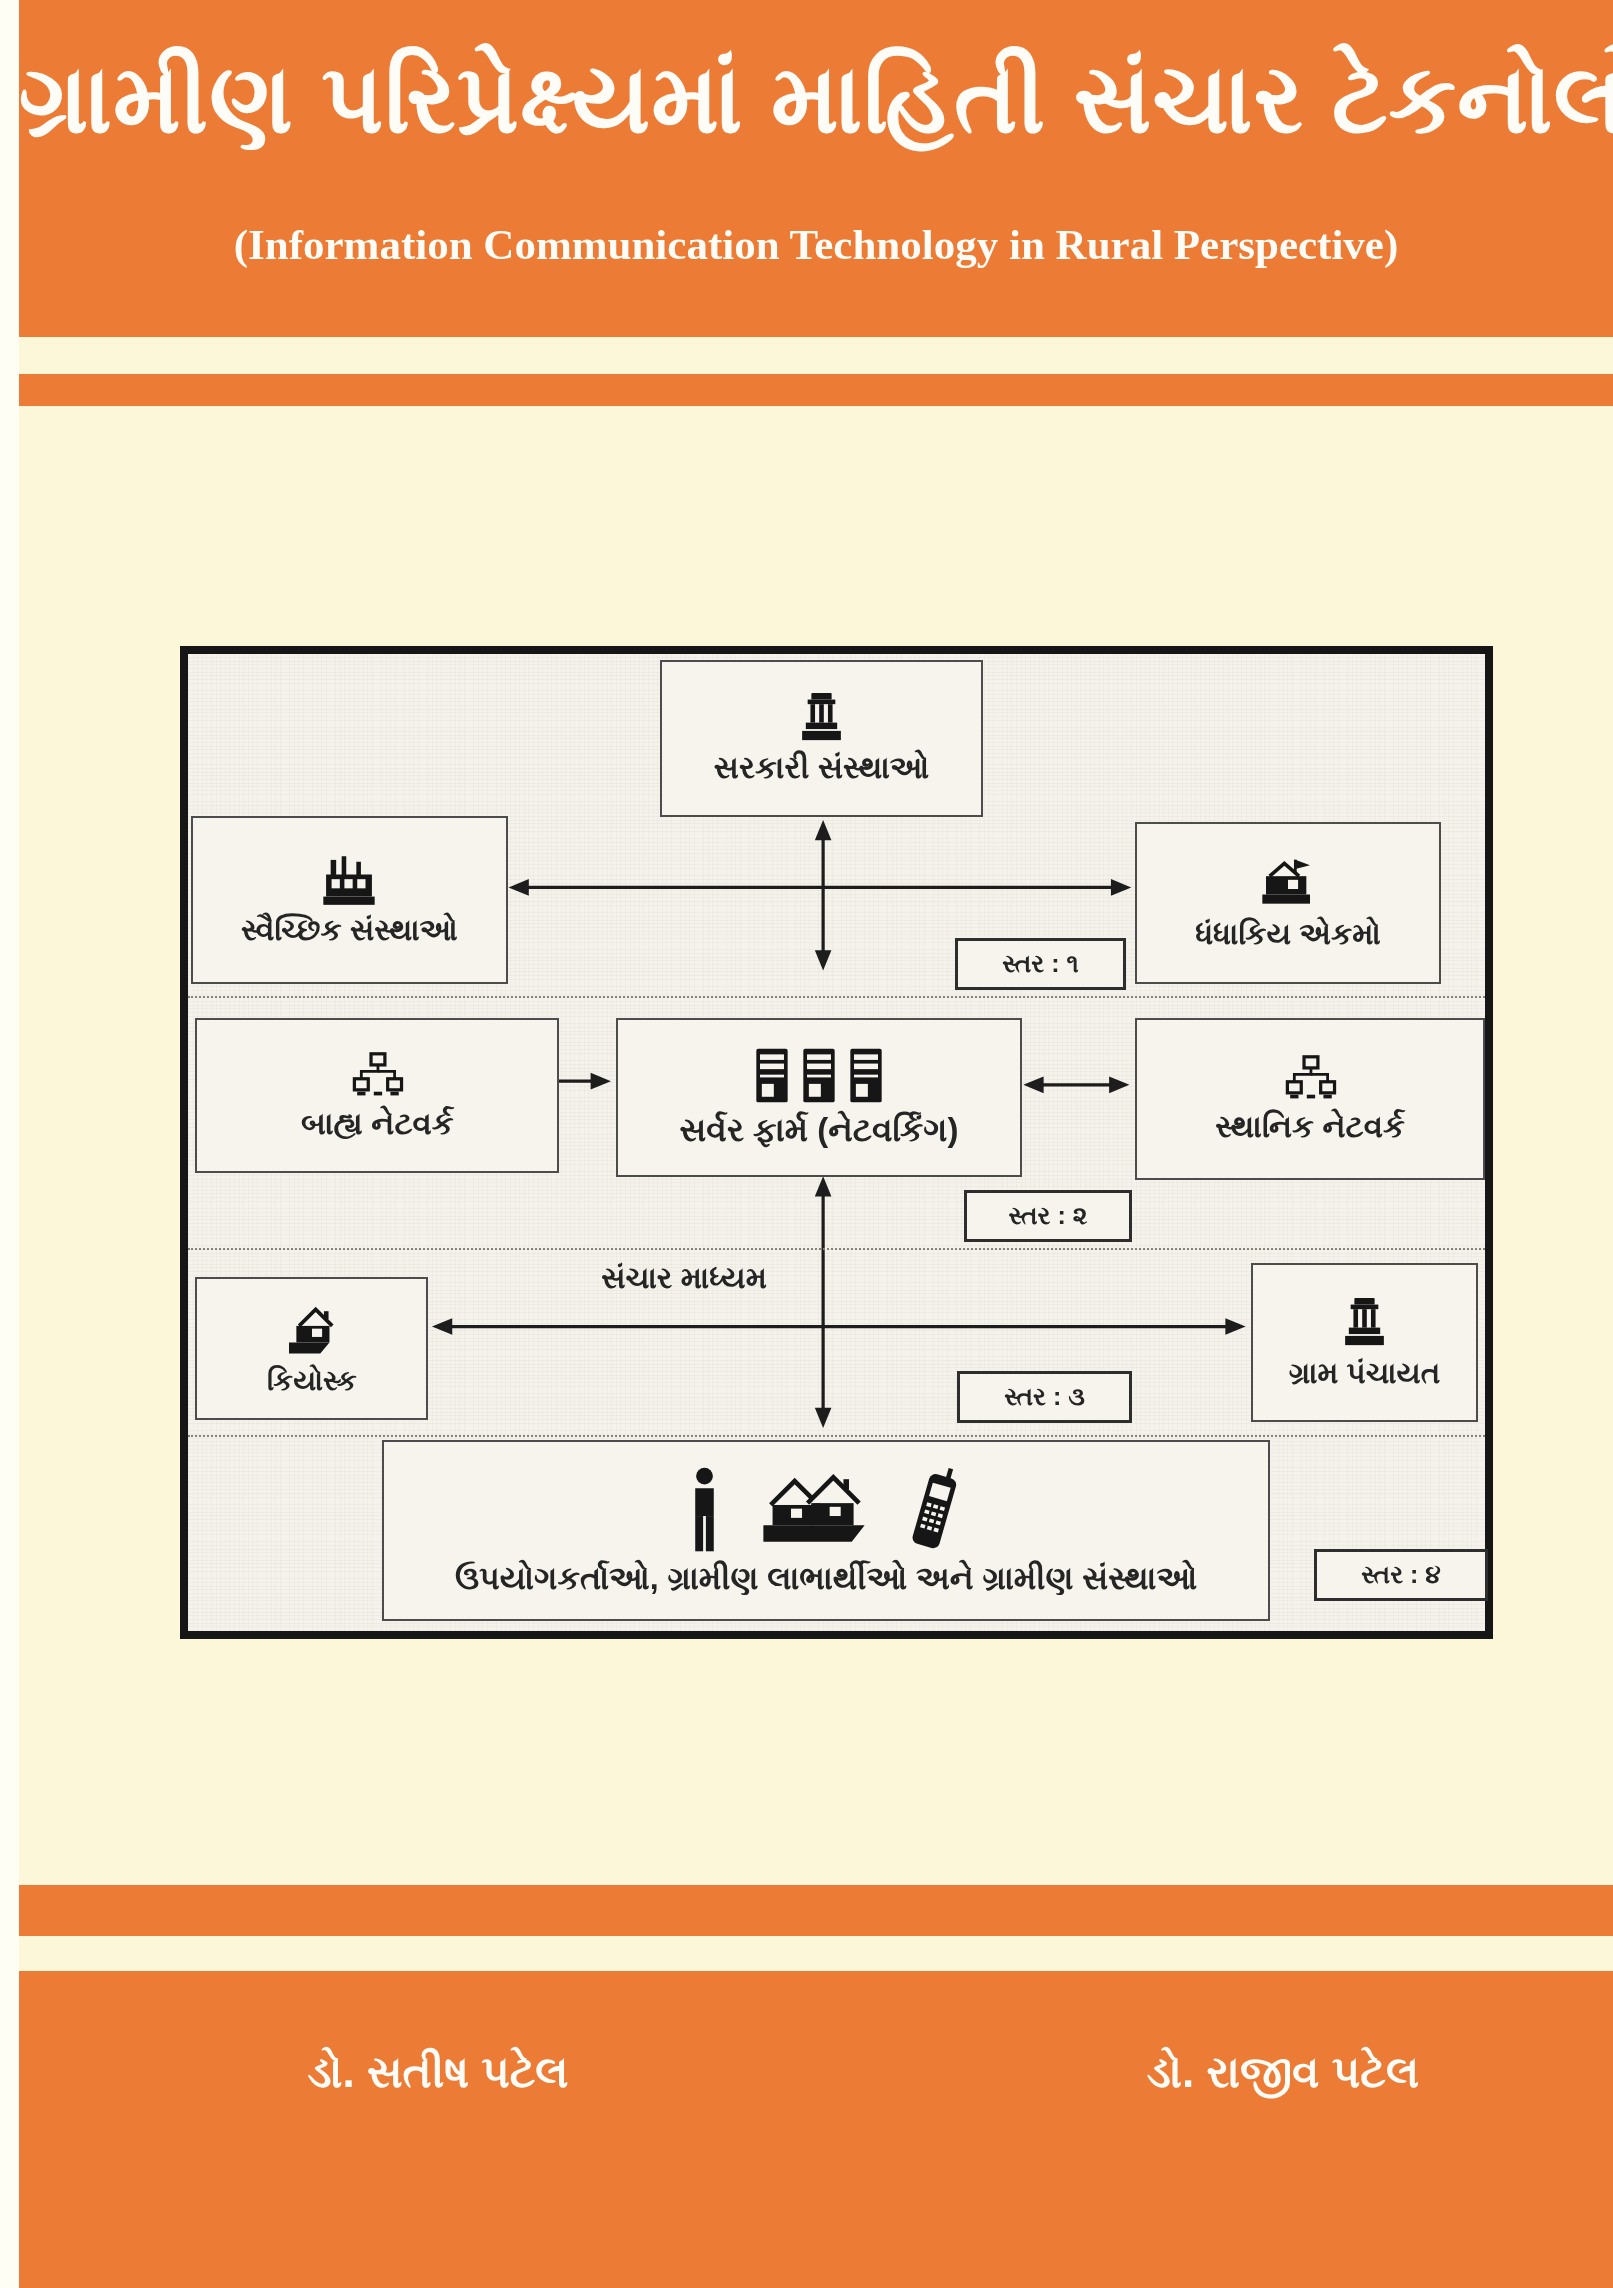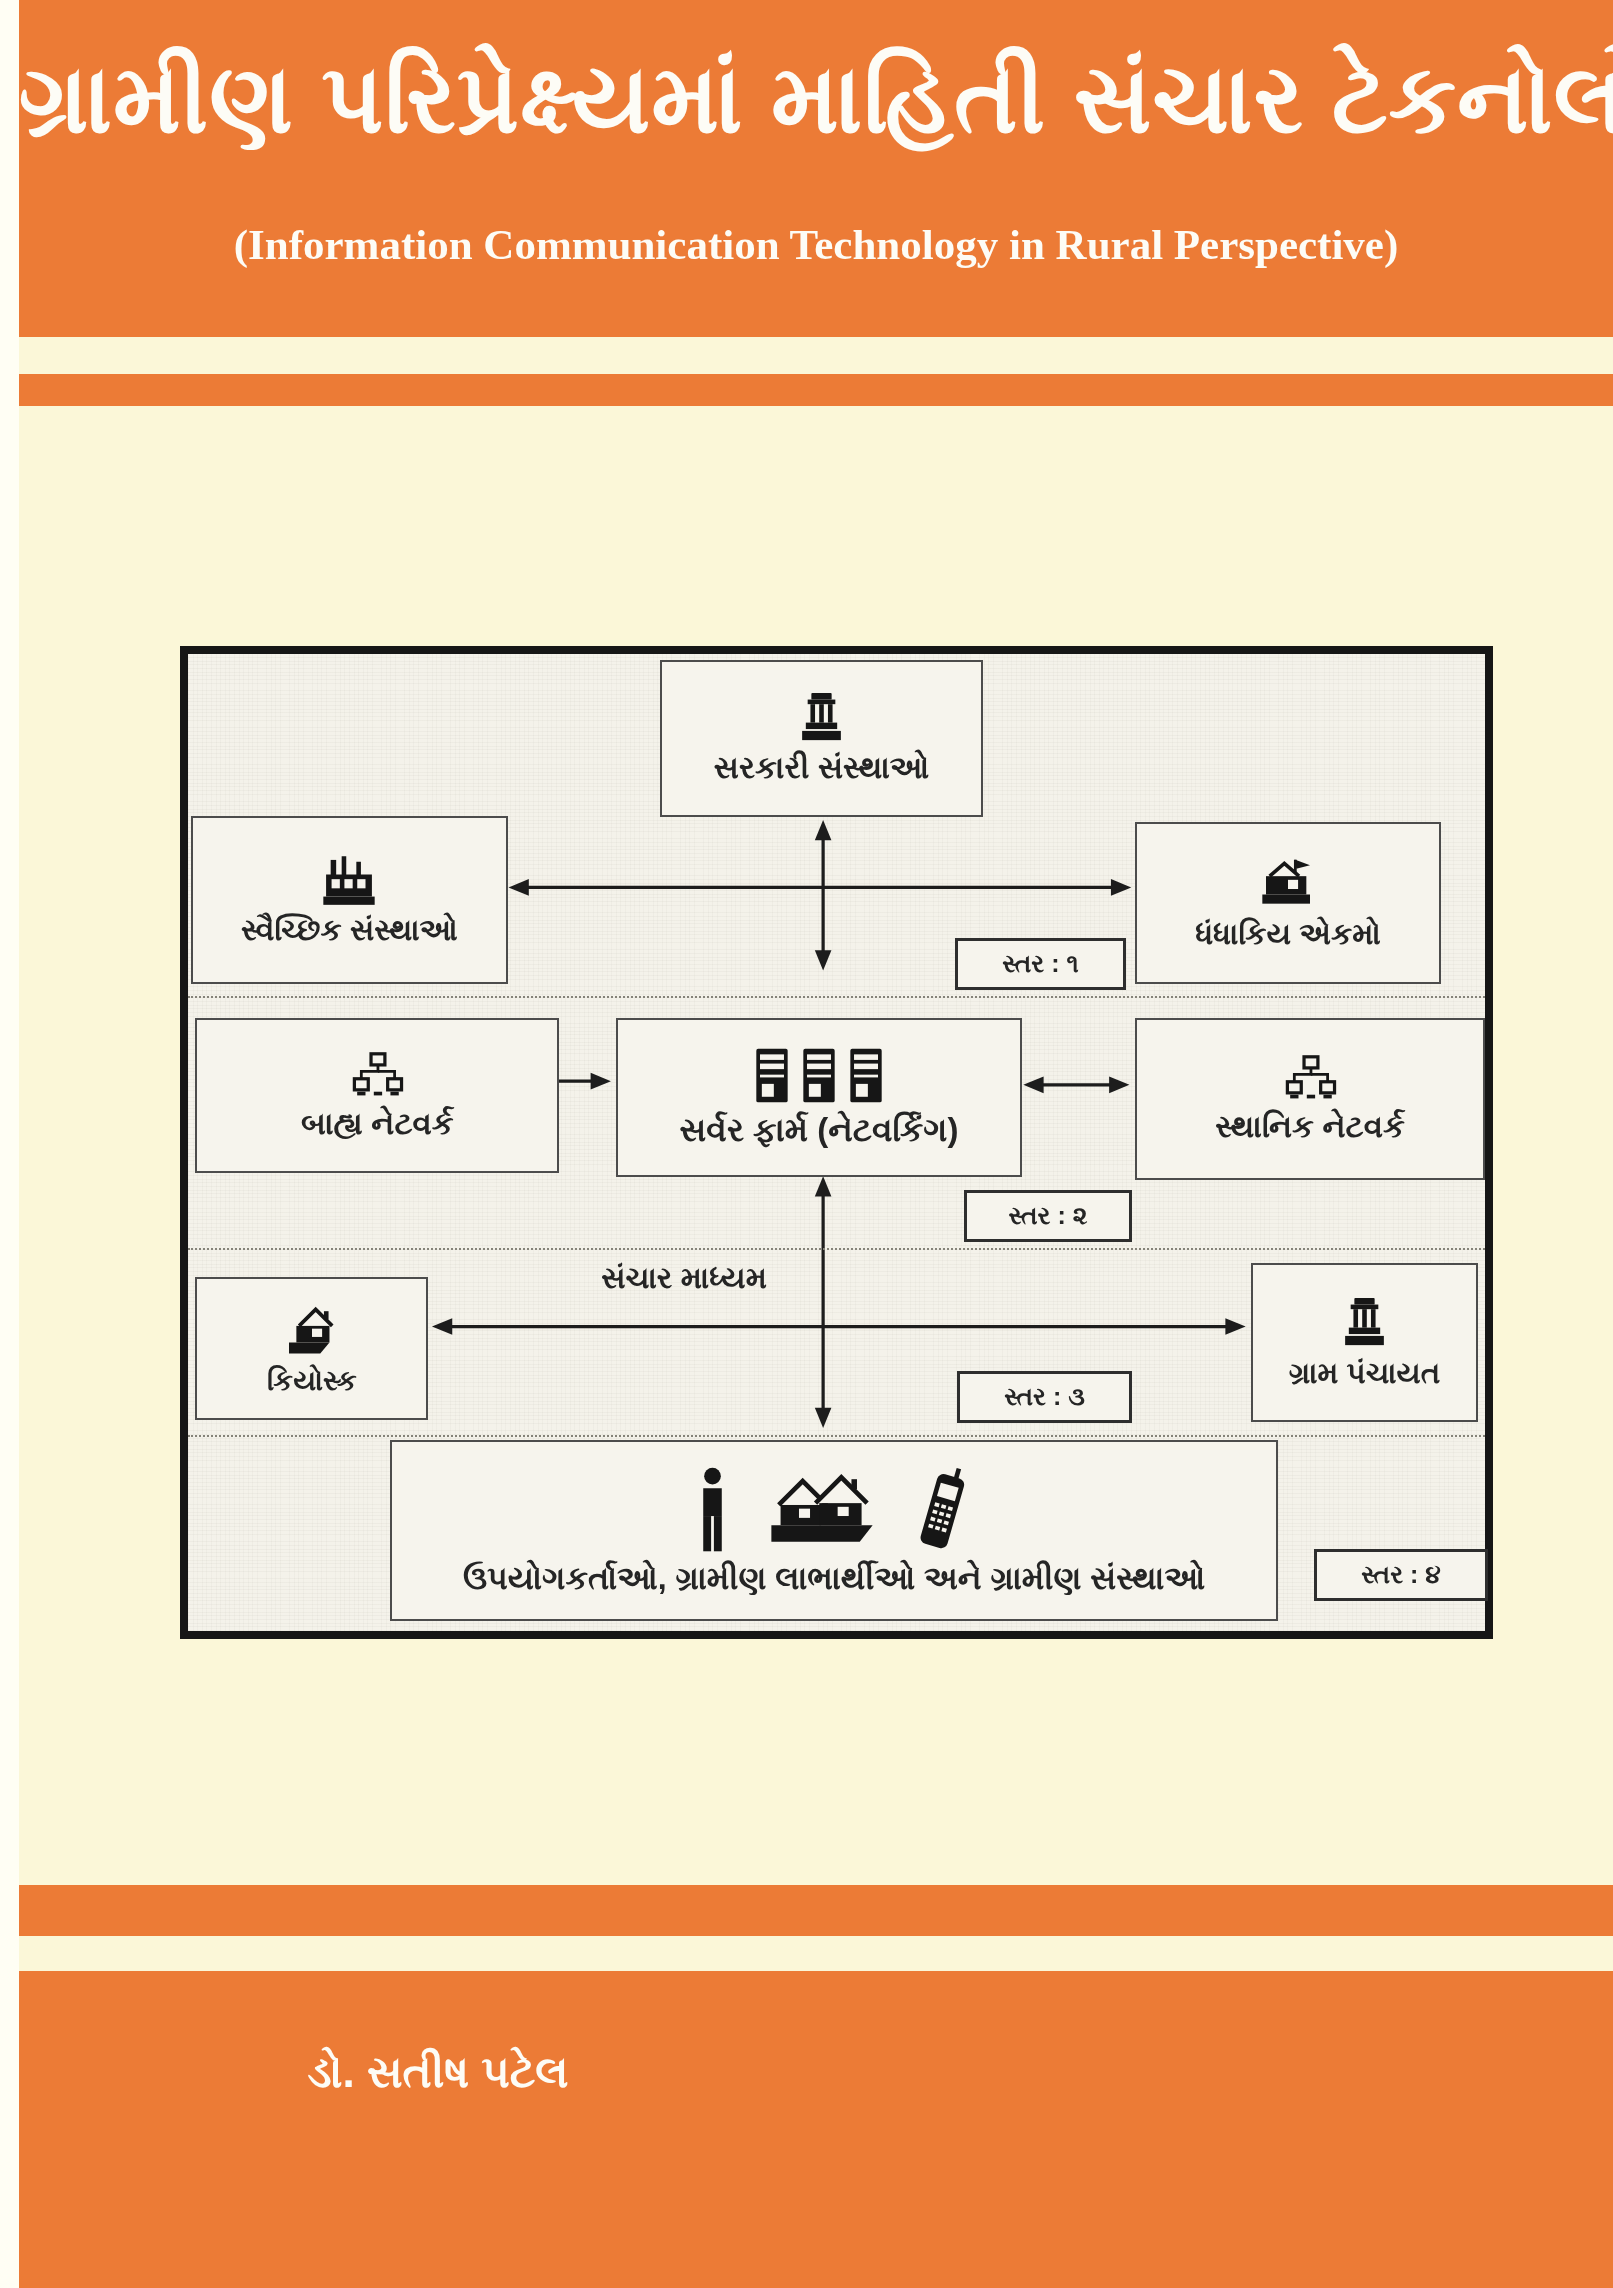--- a/index.html
+++ b/index.html
@@ -123,20 +123,21 @@
   <div class="cover-body"></div>
   <div class="stripe-orange-bottom"></div>
   <div class="stripe-cream-bottom"></div>
   <div class="band-bottom"></div>
   <div class="left-edge"></div>
 
   <div class="title-gu">ગ્રામીણ પરિપ્રેક્ષ્યમાં માહિતી સંચાર ટેકનોલોજી</div>
   <div class="subtitle-en">(Information Communication Technology in Rural Perspective)</div>
 
   <div class="author author-left">ડો. સતીષ પટેલ</div>
+  <div class="author author-right">ડો. રાજીવ પટેલ</div>
 
   <div class="diagram">
 
     <svg class="arrows" viewBox="0 0 1405 1059">
 
       <line x1="364" y1="253" x2="1005" y2="253"></line>
       <polygon points="347,253 369,244 369,262"></polygon>
       <polygon points="1022,253 1000,244 1000,262"></polygon>
 
       <line x1="688" y1="197" x2="688" y2="326"></line>
@@ -315,21 +316,21 @@
           <rect x="11" y="43" width="42" height="10"></rect>
         </svg>
       </span>
       <span class="nlabel" style="font-size:29.5px">ગ્રામ પંચાયત</span>
     </div>
 
     <div class="lvl" style="left:760px;top:717px;width:175px;height:52px">
       <span>સ્તર : ૩</span>
     </div>
 
-    <div class="dnode" style="left:202px;top:786px;width:888px;height:181px">
+    <div class="dnode" style="left:194px;top:786px;width:888px;height:181px">
       <div class="icon-row">
         <span>
           <svg class="gicon" width="41" height="89" viewBox="0 0 44 96" fill="#161616">
             <circle cx="22" cy="11" r="9"></circle>
             <path d="M12 24 h20 v30 h-20 z"></path>
             <rect x="12" y="54" width="8.5" height="38"></rect>
             <rect x="23.5" y="54" width="8.5" height="38"></rect>
           </svg>
         </span>
         <span>

